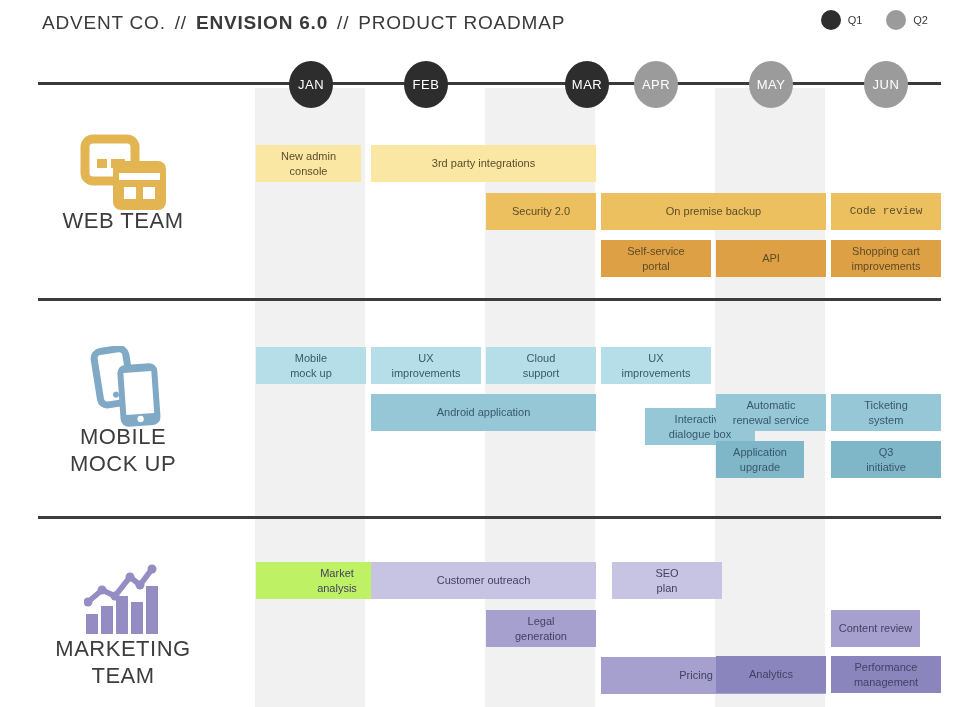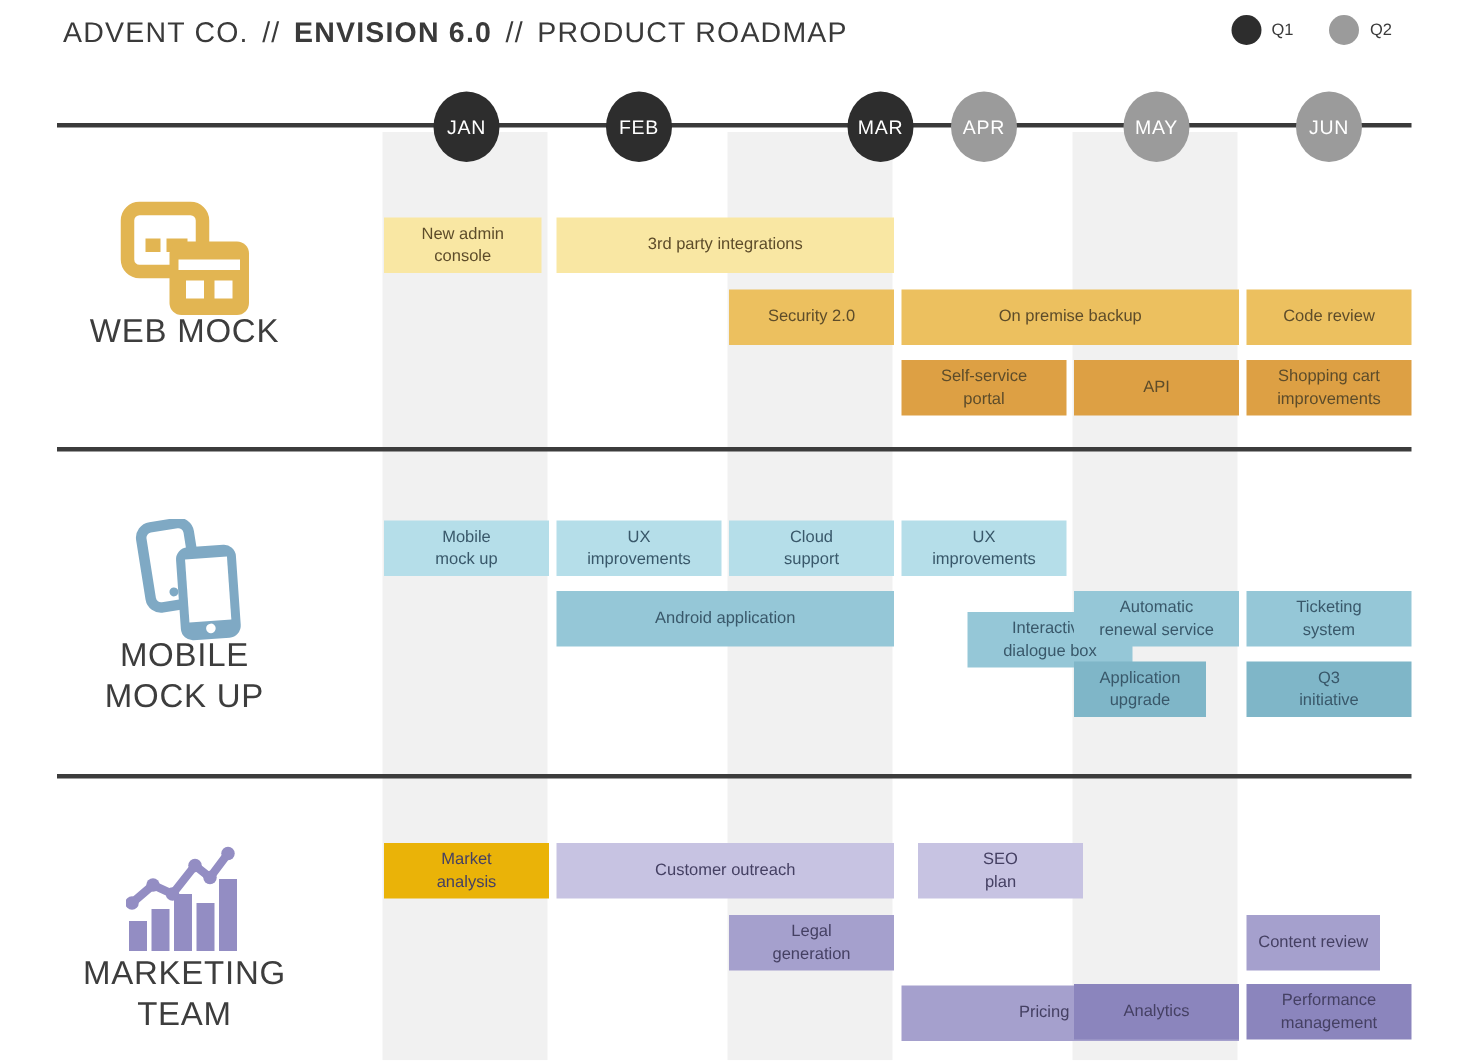--- a/index.html
+++ b/index.html
@@ -61,27 +61,27 @@
       <div class="icon-wrap" style="left: 80px; top: 134px; width: 88px; height: 78px;">
     <svg width="100%" height="100%" viewBox="0 0 88 78" xmlns="http://www.w3.org/2000/svg">
       <rect x="5" y="5" width="50" height="42" rx="8" fill="none" stroke="#e2b552" stroke-width="9"></rect>
       <rect x="17" y="25" width="10" height="9" fill="#e2b552"></rect>
       <rect x="31" y="25" width="14" height="9" fill="#e2b552"></rect>
       <rect x="33" y="27" width="53" height="49" rx="8" fill="#e2b552"></rect>
       <rect x="39" y="39" width="41" height="7" fill="#ffffff"></rect>
       <rect x="44" y="53" width="12" height="12" fill="#ffffff"></rect>
       <rect x="63" y="53" width="12" height="12" fill="#ffffff"></rect>
     </svg></div>
-      <div class="team-label" style="top: 207px; color: rgb(61, 61, 61);">WEB MOCK</div>
+      <div class="team-label" style="top: 207px; color: rgb(61, 61, 61);">WEB TEAM</div>
       <div class="bar" style="left: 256px; top: 145px; width: 105px; background: rgb(249, 231, 163); color: rgb(93, 76, 42);">New admin
 console</div>
       <div class="bar" style="left: 371px; top: 145px; width: 225px; background: rgb(249, 231, 163); color: rgb(93, 76, 42);">3rd party integrations</div>
       <div class="bar" style="left: 486px; top: 193px; width: 110px; background: rgb(236, 192, 95); color: rgb(93, 76, 42);">Security 2.0</div>
       <div class="bar" style="left: 601px; top: 193px; width: 225px; background: rgb(236, 192, 95); color: rgb(93, 76, 42);">On premise backup</div>
-      <div class="bar" style="left: 831px; top: 193px; width: 110px; background: rgb(236, 192, 95); color: rgb(93, 76, 42);">Code review</div>
+      <div class="bar" style="left: 831px; top: 193px; width: 110px; background: rgb(236, 192, 95); color: rgb(93, 76, 42); font-family: Liberation Mono, monospace;">Code review</div>
       <div class="bar" style="left: 601px; top: 240px; width: 110px; background: rgb(221, 160, 68); color: rgb(93, 76, 42);">Self-service
 portal</div>
       <div class="bar" style="left: 716px; top: 240px; width: 110px; background: rgb(221, 160, 68); color: rgb(93, 76, 42);">API</div>
       <div class="bar" style="left: 831px; top: 240px; width: 110px; background: rgb(221, 160, 68); color: rgb(93, 76, 42);">Shopping cart
 improvements</div>
       <div class="icon-wrap" style="left: 90px; top: 346px; width: 72px; height: 82px;">
     <svg width="100%" height="100%" viewBox="0 0 72 82" xmlns="http://www.w3.org/2000/svg">
       <g transform="rotate(-9 22 30)">
         <rect x="7" y="4" width="32" height="54" rx="7" fill="none" stroke="#7fa9c4" stroke-width="7"></rect>
         <circle cx="23" cy="49" r="3" fill="#7fa9c4"></circle>
@@ -123,21 +123,21 @@
       <polyline points="4,46 18,34 31,40 46,21 56,29 68,13" fill="none" stroke="#938dc3" stroke-width="5.5" stroke-linecap="round" stroke-linejoin="round"></polyline>
       <circle cx="4" cy="46" r="4.5" fill="#938dc3"></circle>
           <circle cx="18" cy="34" r="4.5" fill="#938dc3"></circle>
       <circle cx="31" cy="40" r="4.5" fill="#938dc3"></circle>
           <circle cx="46" cy="21" r="4.5" fill="#938dc3"></circle>
       <circle cx="56" cy="29" r="4.5" fill="#938dc3"></circle>
           <circle cx="68" cy="13" r="4.5" fill="#938dc3"></circle>
     </svg></div>
       <div class="team-label" style="top: 635px; color: rgb(61, 61, 61);">MARKETING
 TEAM</div>
-      <div class="bar" style="left: 256px; top: 562px; width: 110px; background: #eab308; color: rgb(69, 64, 99);">Market
+      <div class="bar" style="left: 256px; top: 562px; width: 110px; background: #bef264; color: rgb(69, 64, 99); padding-left: 26px;">Market
 analysis</div>
       <div class="bar" style="left: 371px; top: 562px; width: 225px; background: rgb(199, 195, 226); color: rgb(69, 64, 99);">Customer outreach</div>
       <div class="bar" style="left: 601px; top: 562px; width: 110px; background: rgb(199, 195, 226); color: rgb(69, 64, 99); margin-left: 11px;">SEO
 plan</div>
       <div class="bar" style="left: 486px; top: 610px; width: 110px; background: rgb(165, 160, 205); color: rgb(69, 64, 99);">Legal
 generation</div>
       <div class="bar" style="left: 601px; top: 610px; width: 225px; background: rgb(165, 160, 205); color: rgb(69, 64, 99); margin-top: 47px;">Pricing review</div>
       <div class="bar" style="left: 831px; top: 610px; width: 89px; background: rgb(165, 160, 205); color: rgb(69, 64, 99);">Content review</div>
       <div class="bar" style="left: 716px; top: 656px; width: 110px; background: rgb(139, 133, 189); color: rgb(69, 64, 99);">Analytics</div>
       <div class="bar" style="left: 831px; top: 656px; width: 110px; background: rgb(139, 133, 189); color: rgb(69, 64, 99);">Performance

